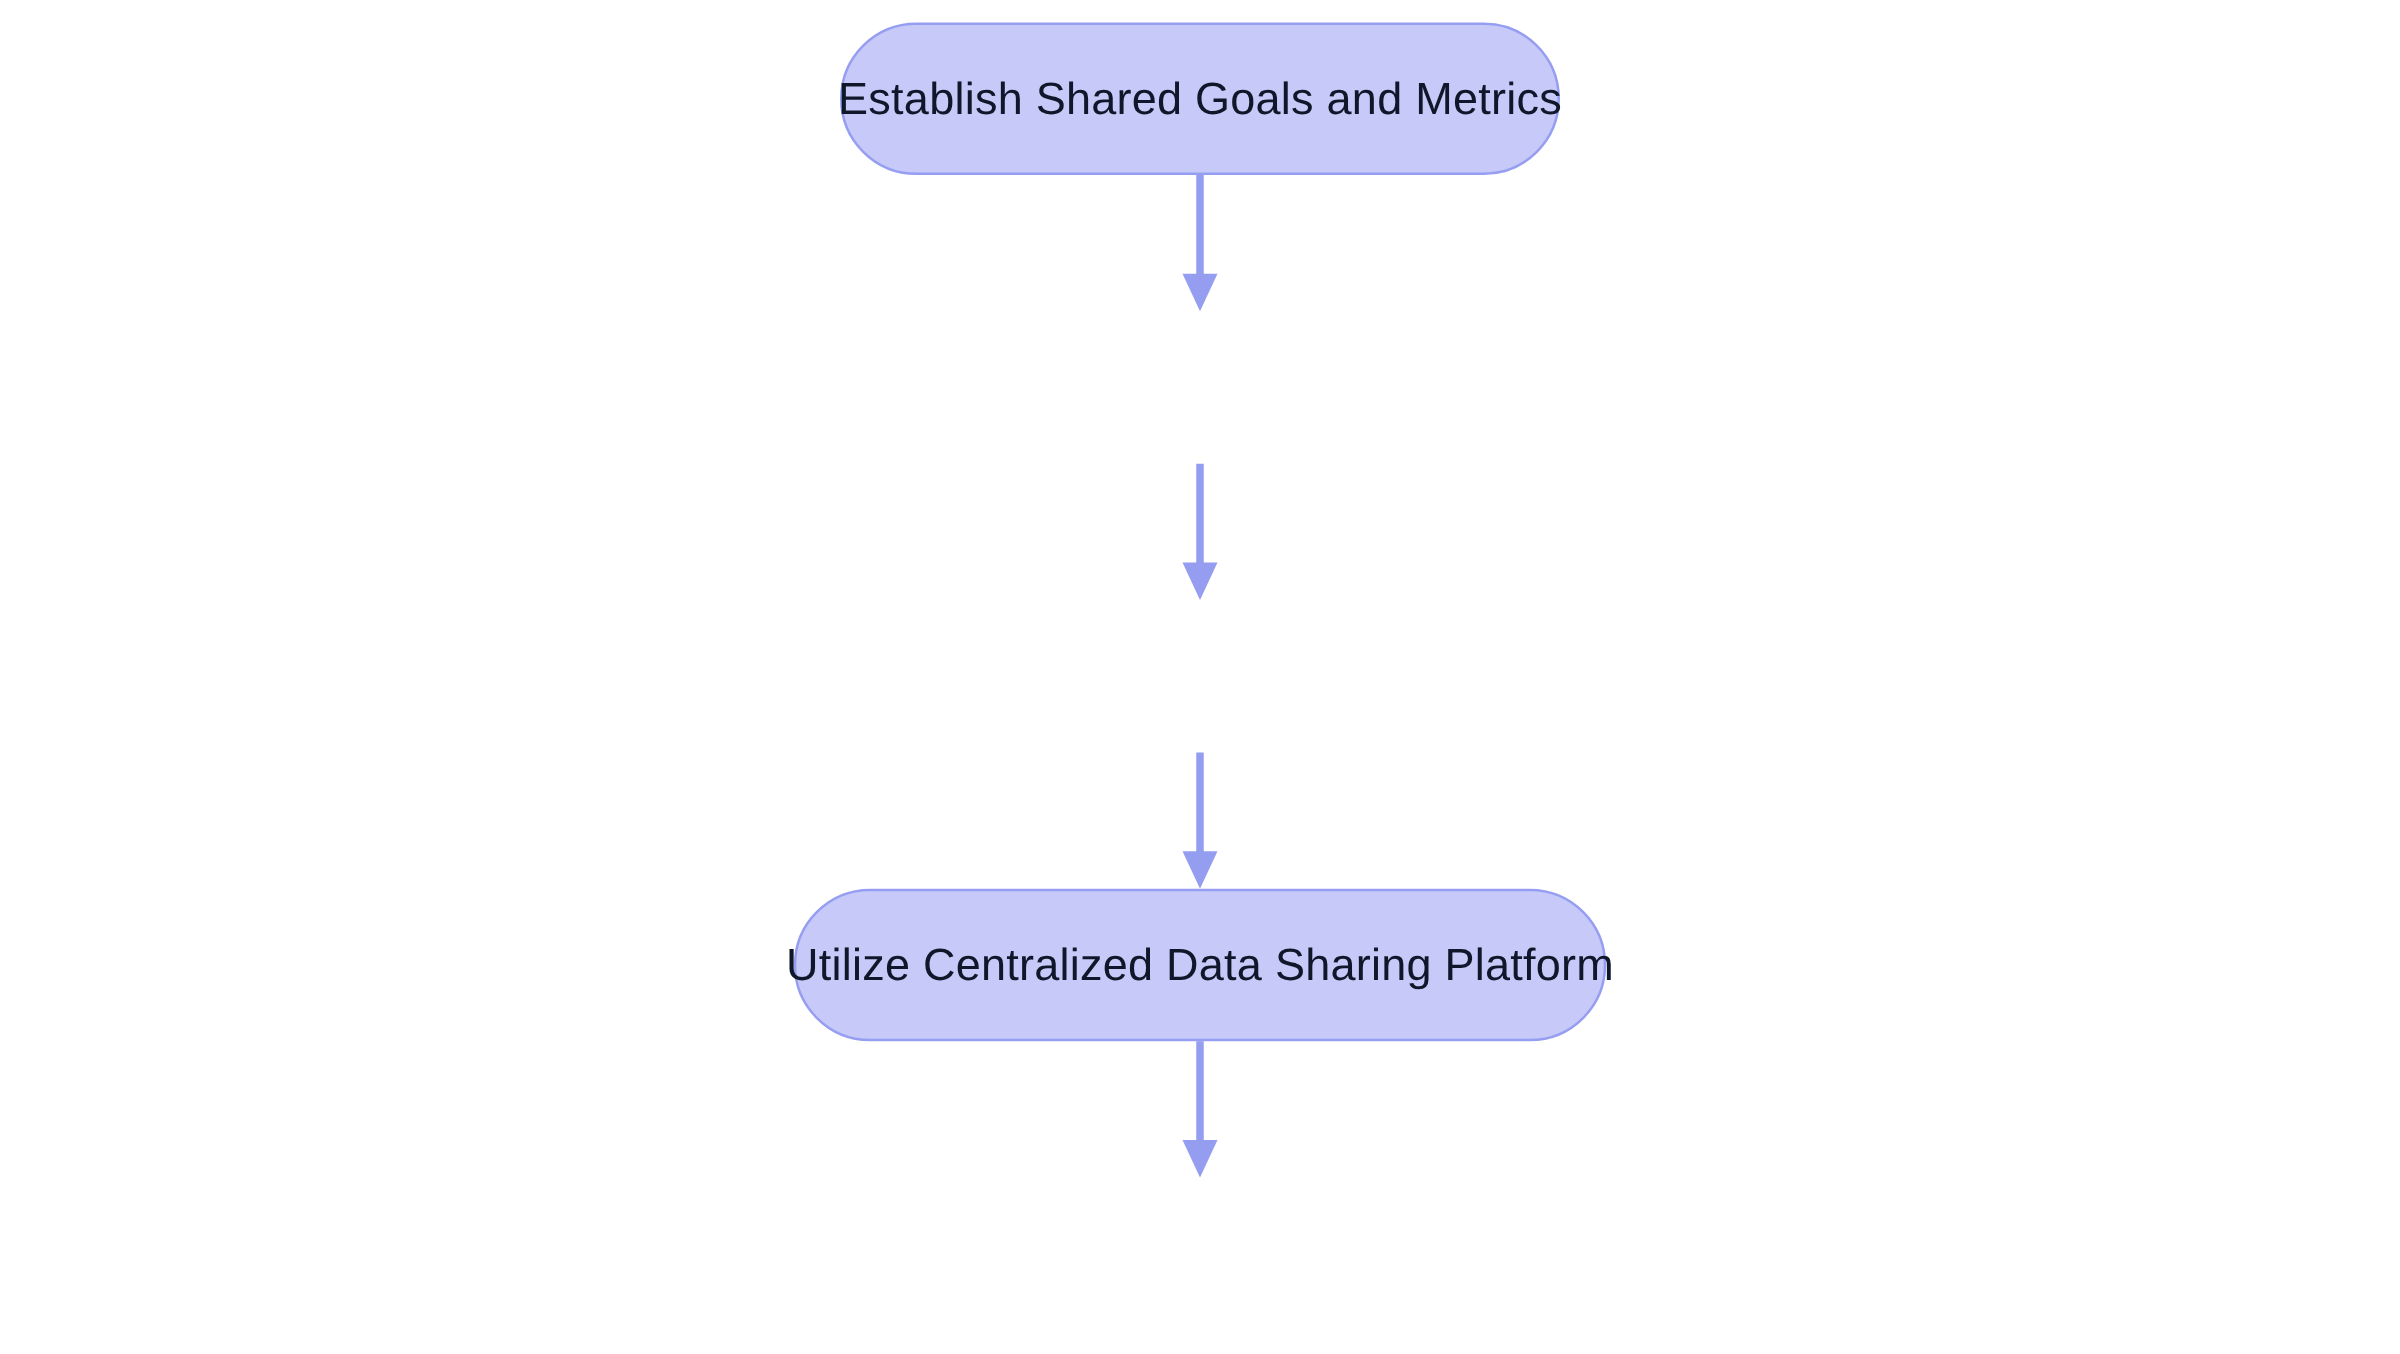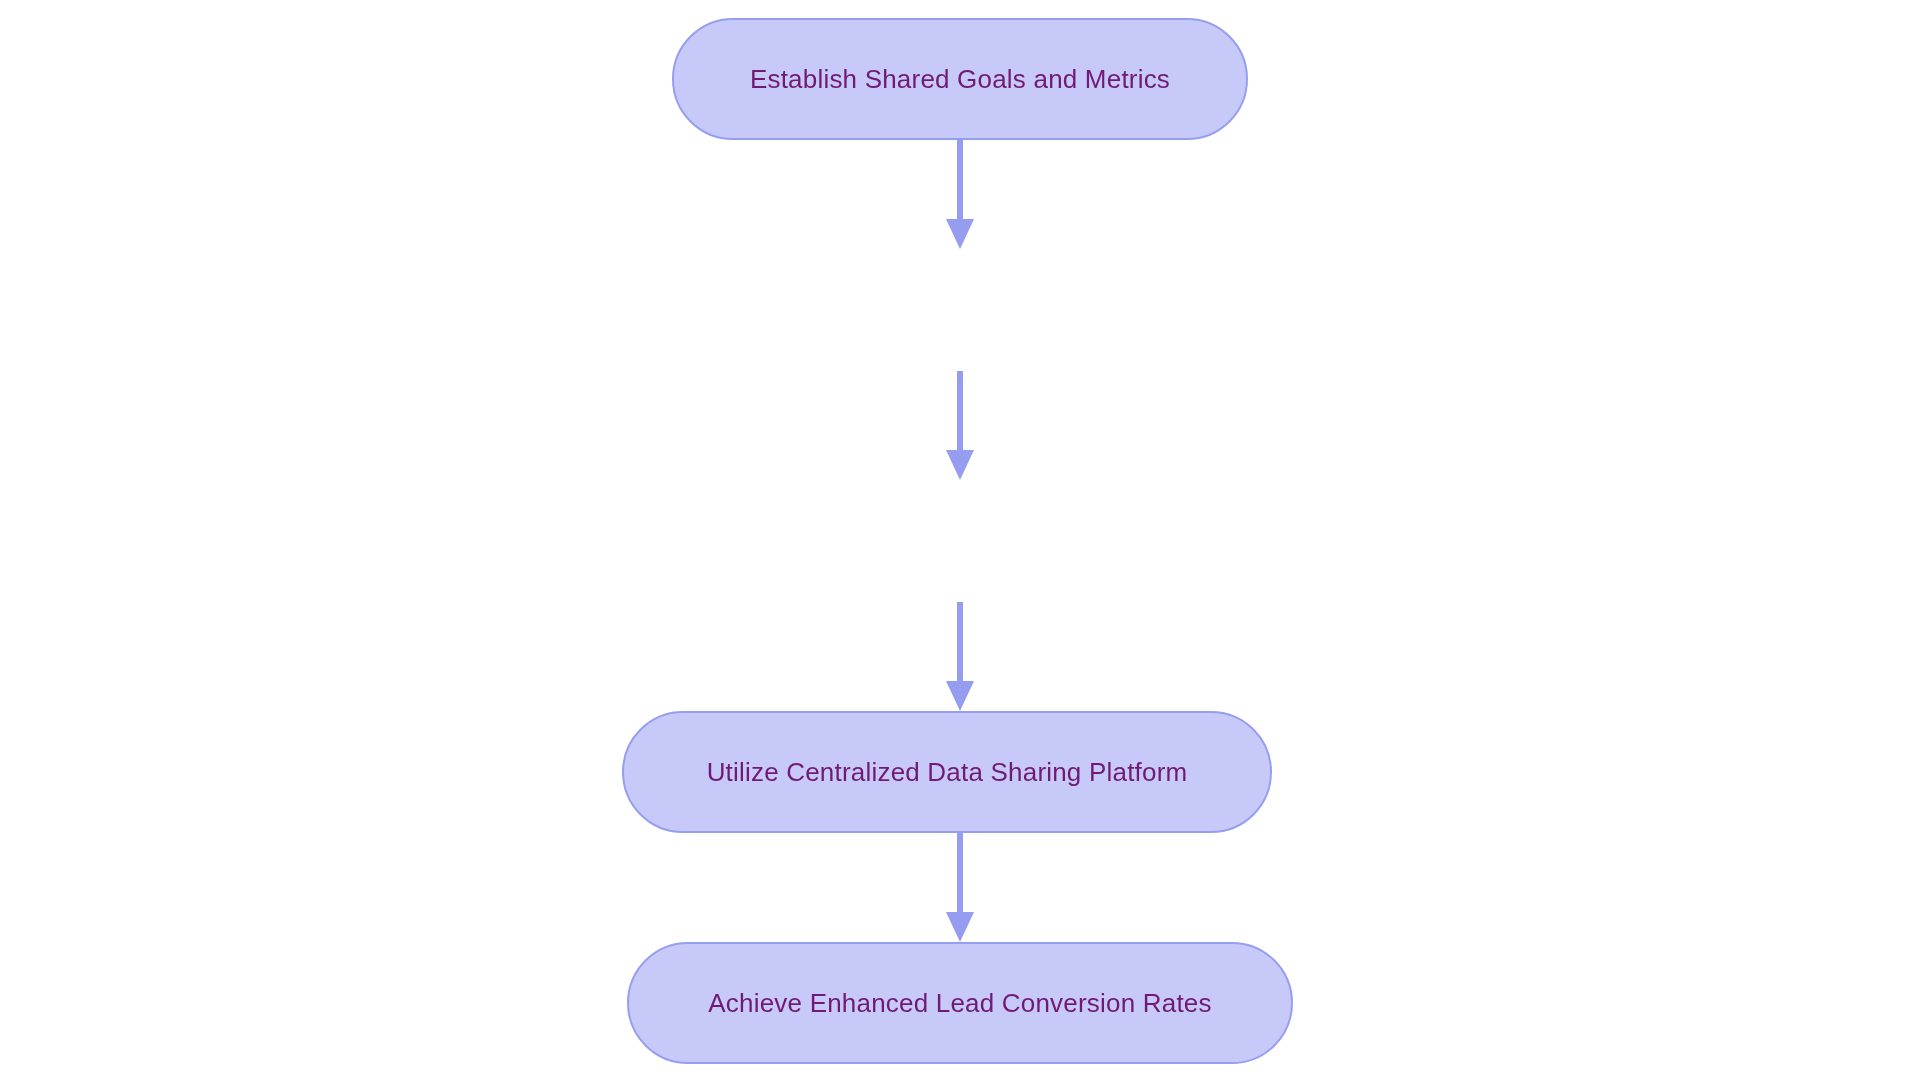--- a/index.html
+++ b/index.html
@@ -16,34 +16,34 @@
     overflow: hidden;
   }
   
   .node {
     position: absolute;
     height: 122px;
     box-sizing: border-box;
     background: #c7caf8;
     border: 2px solid #969ef1;
     border-radius: 61px;
-    color: #701a75;
-    font-size: 26px;
+    color: #0f172a;
+    font-size: 36px;
     font-weight: 500;
     letter-spacing: 0.2px;
     display: flex;
     align-items: center;
     justify-content: center;
     text-align: center;
     white-space: nowrap;
   }
   .n1 { left: 672px; top:  18px; width: 576px; }
   .n2 { left: 654px; top: 249px; width: 612px; }
   .n3 { left: 693px; top: 480px; width: 534px; }
-  .n4 { left: 622px; top: 711px; width: 650px; }
+  .n4 { left: 635px; top: 711px; width: 650px; }
   .n5 { left: 627px; top: 942px; width: 666px; }
 
   
   .arrow {
     position: absolute;
     left: 946px;          
     width: 28px;
     height: 109px;
   }
   .a1 { top: 140px; }
@@ -93,15 +93,14 @@
     <div class="arrow-head"></div>
   </div>
 
   <div class="node n4">Utilize Centralized Data Sharing Platform</div>
 
   <div class="arrow a4">
     <div class="arrow-line"></div>
     <div class="arrow-head"></div>
   </div>
 
-  <div class="node n5">Achieve Enhanced Lead Conversion Rates</div>
 
 </div>
 
 </body></html>

